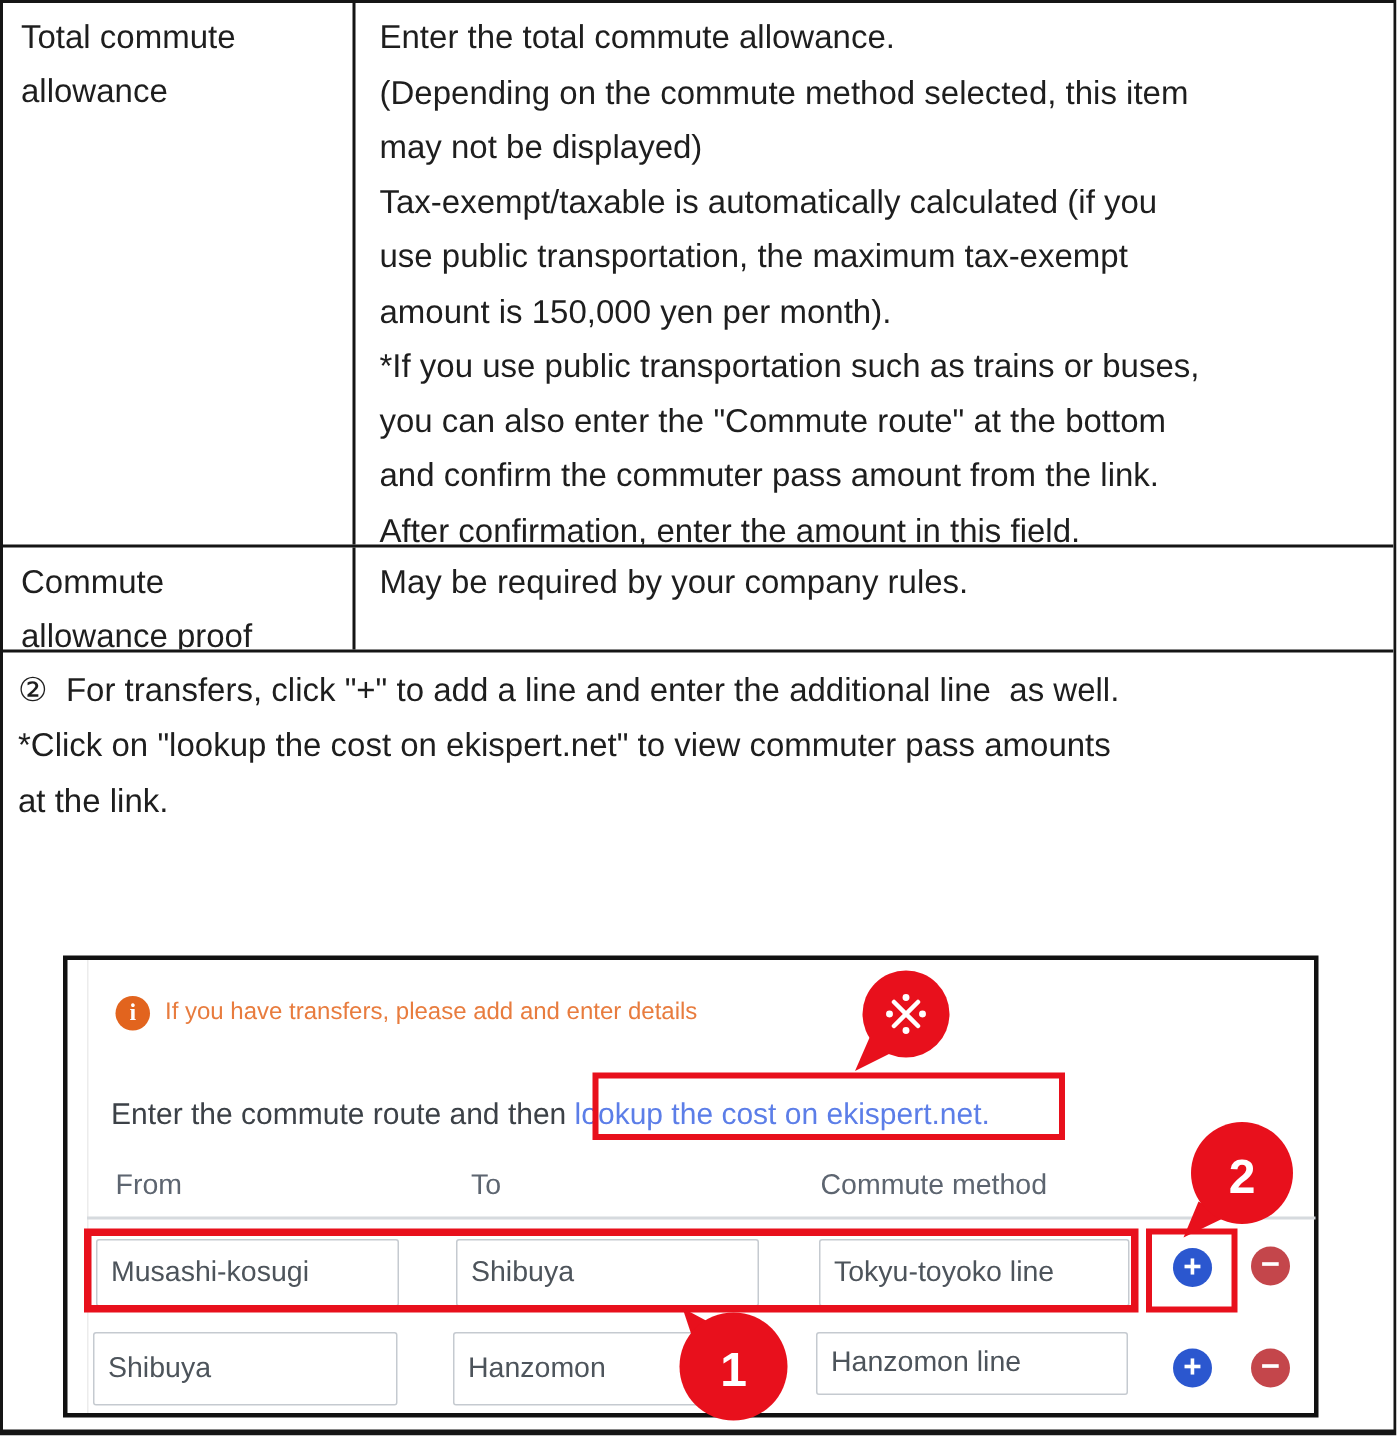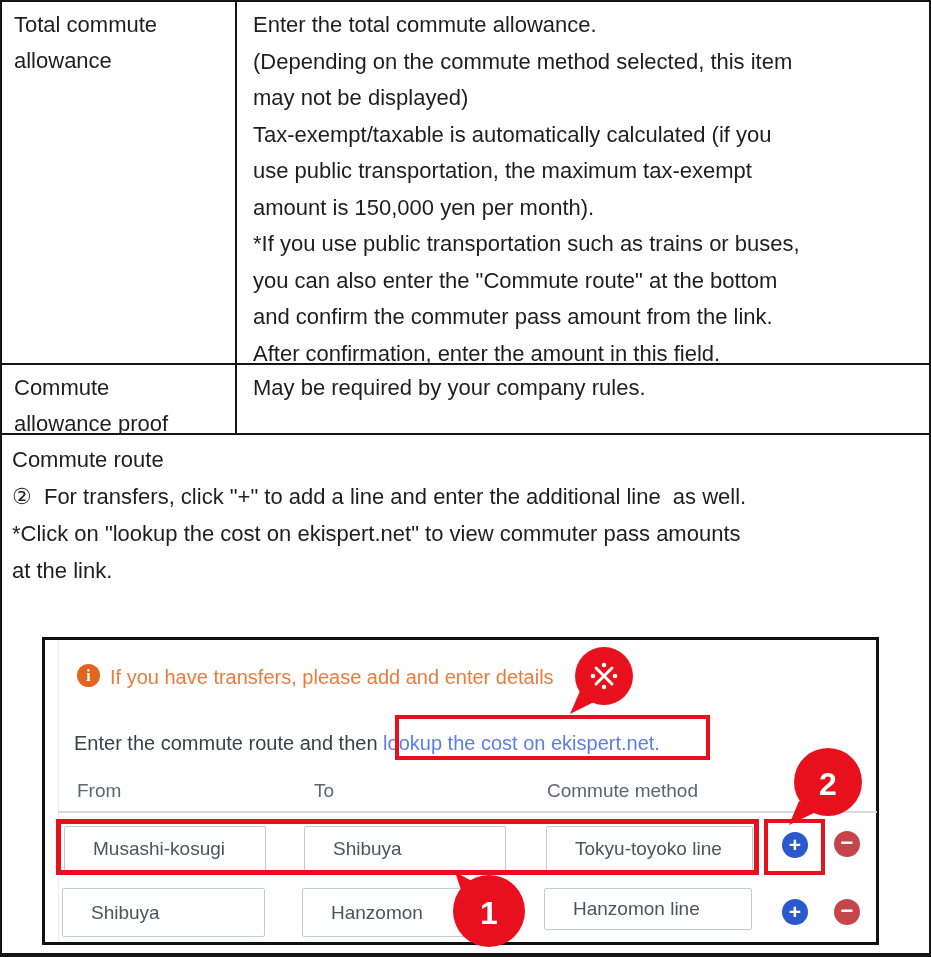--- a/index.html
+++ b/index.html
@@ -42,34 +42,34 @@
   }
   .frame-edge{position:absolute;left:13px;top:0;width:1px;height:100%;background:#ececec;}
   .info-icon{
     position:absolute;left:32px;top:24px;width:23px;height:23px;border-radius:50%;
     background:var(--icon-orange,#e2641e);color:#fff;
     font-size:16px;font-weight:bold;text-align:center;line-height:23px;
     font-family:"Liberation Serif", serif;
   }
   .info-text{
     position:absolute;left:65px;top:26px;
-    font-size:20px;color:var(--orange,#e87c3e);white-space:nowrap;
+    font-size:16px;color:var(--orange,#e87c3e);white-space:nowrap;
   }
   .prompt{
     position:absolute;left:29px;top:92px;
     font-size:20px;color:#3c4147;white-space:nowrap;
   }
   .prompt a{color:var(--link-blue,#5c7ee8);text-decoration:none;}
   .col-label{position:absolute;top:140px;font-size:19px;color:#5d6570;}
   .head-rule{position:absolute;left:13px;top:171px;width:819px;height:2px;background:#d6dade;}
   .tfield{
     position:absolute;box-sizing:border-box;
     border:1px solid #c5cad0;border-radius:2px;background:#fff;
     font-family:"Liberation Sans", sans-serif;
-    font-size:19px;color:#4d545b;padding:0 28px;outline:none;
+    font-size:19px;color:#4d545b;padding:0 9px;outline:none;
   }
   .circle-btn{
     position:absolute;width:26px;height:26px;border-radius:50%;
     color:#fff;text-align:center;line-height:25px;
     font-size:21px;font-weight:bold;cursor:pointer;
   }
   .add-btn{background:var(--add-blue,#2b57cf);}
   .remove-btn{background:var(--remove-red,#c4464b);font-size:22px;line-height:23px;}
   
   .red-box{position:absolute;box-sizing:border-box;border:4px solid var(--accent-red,#e8101c);}
@@ -97,21 +97,20 @@
 After confirmation, enter the amount in this field.</div>
   </div>
 
   <div class="trow trow2">
     <div class="cell-term">Commute
 allowance proof</div>
     <div class="cell-desc">May be required by your company rules.</div>
   </div>
 
   <div class="sec">
-    <div class="sec-line">Commute route</div>
     <div class="sec-line">②  For transfers, click "+" to add a line and enter the additional line  as well.</div>
     <div class="sec-line">*Click on "lookup the cost on ekispert.net" to view commuter pass amounts
 at the link.</div>
   </div>
 
   <div class="frame">
     <div class="frame-edge"></div>
 
     <div class="info-icon">i</div>
     <div class="info-text">If you have transfers, please add and enter details</div>

